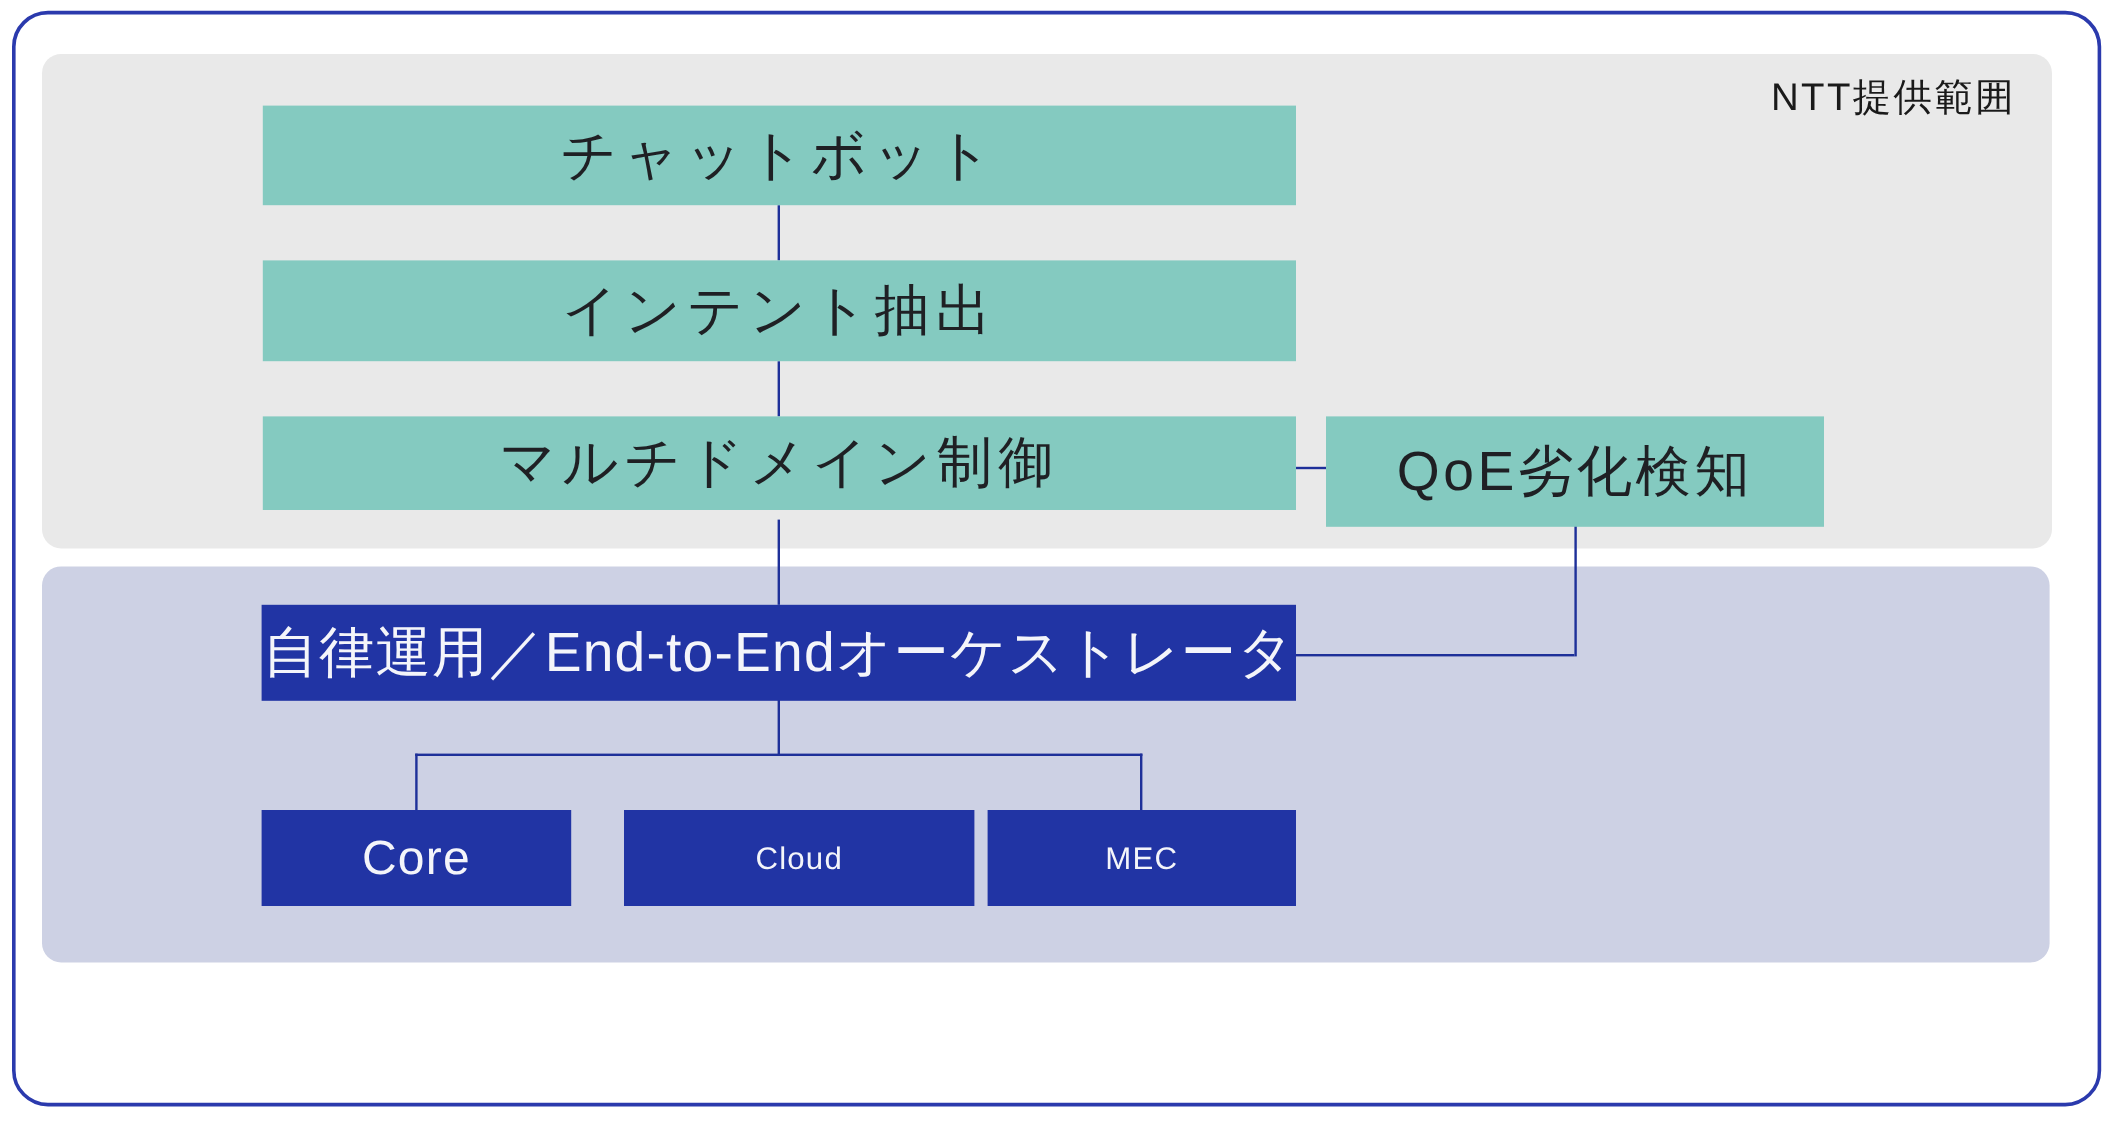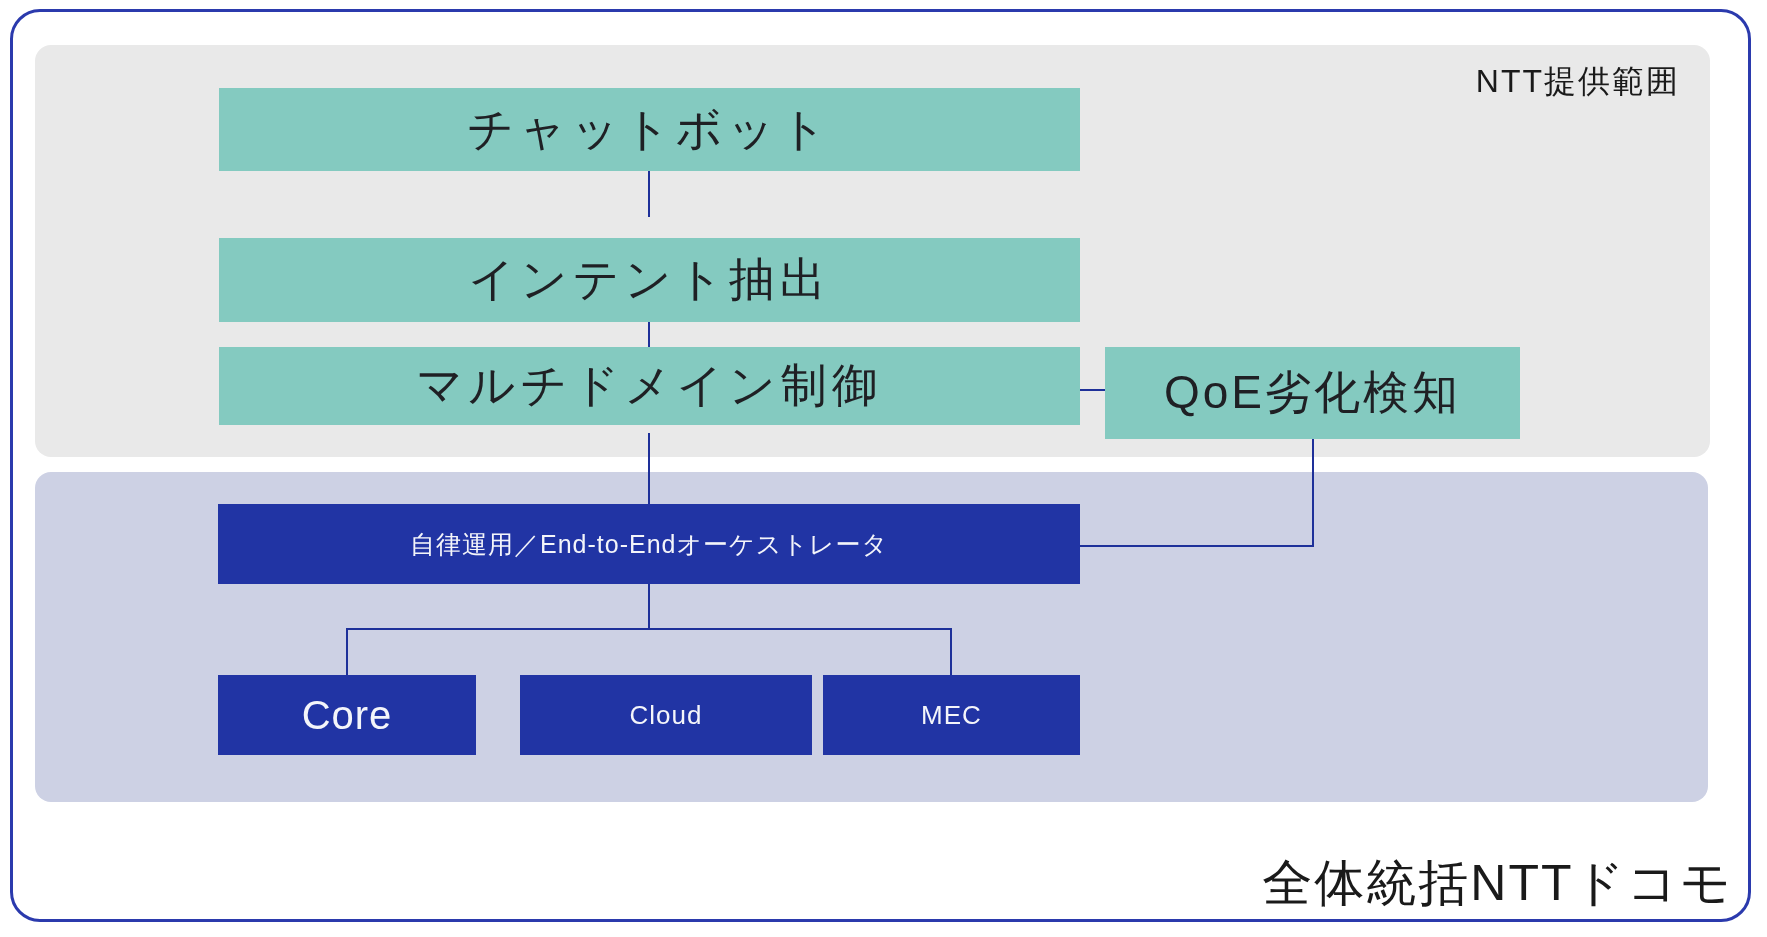--- a/index.html
+++ b/index.html
@@ -64,21 +64,21 @@
   }
   .box-teal {
     background: var(--teal-box-bg, #84cac0);
     color: var(--box-text-dark, #1f2024);
     font-size: 46px;
     letter-spacing: 5px;
   }
   .box-blue {
     background: var(--blue-box-bg, #2134a4);
     color: var(--box-text-light, #f4f5fa);
-    font-size: 25px;
+    font-size: 46px;
     letter-spacing: 1px;
   }
   .conn {
     position: absolute;
     background: var(--connector, #1e3099);
   }
 </style>
 </head>
 <body>
 
@@ -98,21 +98,21 @@
   <div class="conn" style="left:1312px; top:433px; width:2px; height:114px;"></div>
   <div class="conn" style="left:1080px; top:545px; width:232px; height:2px;"></div>
   <div class="conn" style="left:648px; top:583px; width:2px; height:46px;"></div>
   <div class="conn" style="left:346px; top:628px; width:606px; height:2px;"></div>
   <div class="conn" style="left:346px; top:628px; width:2px; height:47px;"></div>
   <div class="conn" style="left:950px; top:628px; width:2px; height:47px;"></div>
 
   <div class="box box-teal" style="left:219px; top:88px; width:861px; height:83px;">
     <span>チャットボット</span>
   </div>
-  <div class="box box-teal" style="left:219px; top:217px; width:861px; height:84px;margin-top:21px;">
+  <div class="box box-teal" style="left:219px; top:217px; width:861px; height:84px;">
     <span>インテント抽出</span>
   </div>
   <div class="box box-teal" style="left:219px; top:347px; width:861px; height:78px;">
     <span>マルチドメイン制御</span>
   </div>
   <div class="box box-teal" style="left:1105px; top:347px; width:415px; height:92px; letter-spacing:3px;">
     <span>QoE劣化検知</span>
   </div>
 
   <div class="box box-blue" style="left:218px; top:504px; width:862px; height:80px;">
@@ -121,15 +121,14 @@
   <div class="box box-blue" style="left:218px; top:675px; width:258px; height:80px; font-size:40px;">
     <span>Core</span>
   </div>
   <div class="box box-blue" style="left:520px; top:675px; width:292px; height:80px; font-size:26px;">
     <span>Cloud</span>
   </div>
   <div class="box box-blue" style="left:823px; top:675px; width:257px; height:80px; font-size:26px;">
     <span>MEC</span>
   </div>
 
-  <div class="footer-label">全体統括NTTドコモ</div>
 
 </div>
 
 </body></html>

